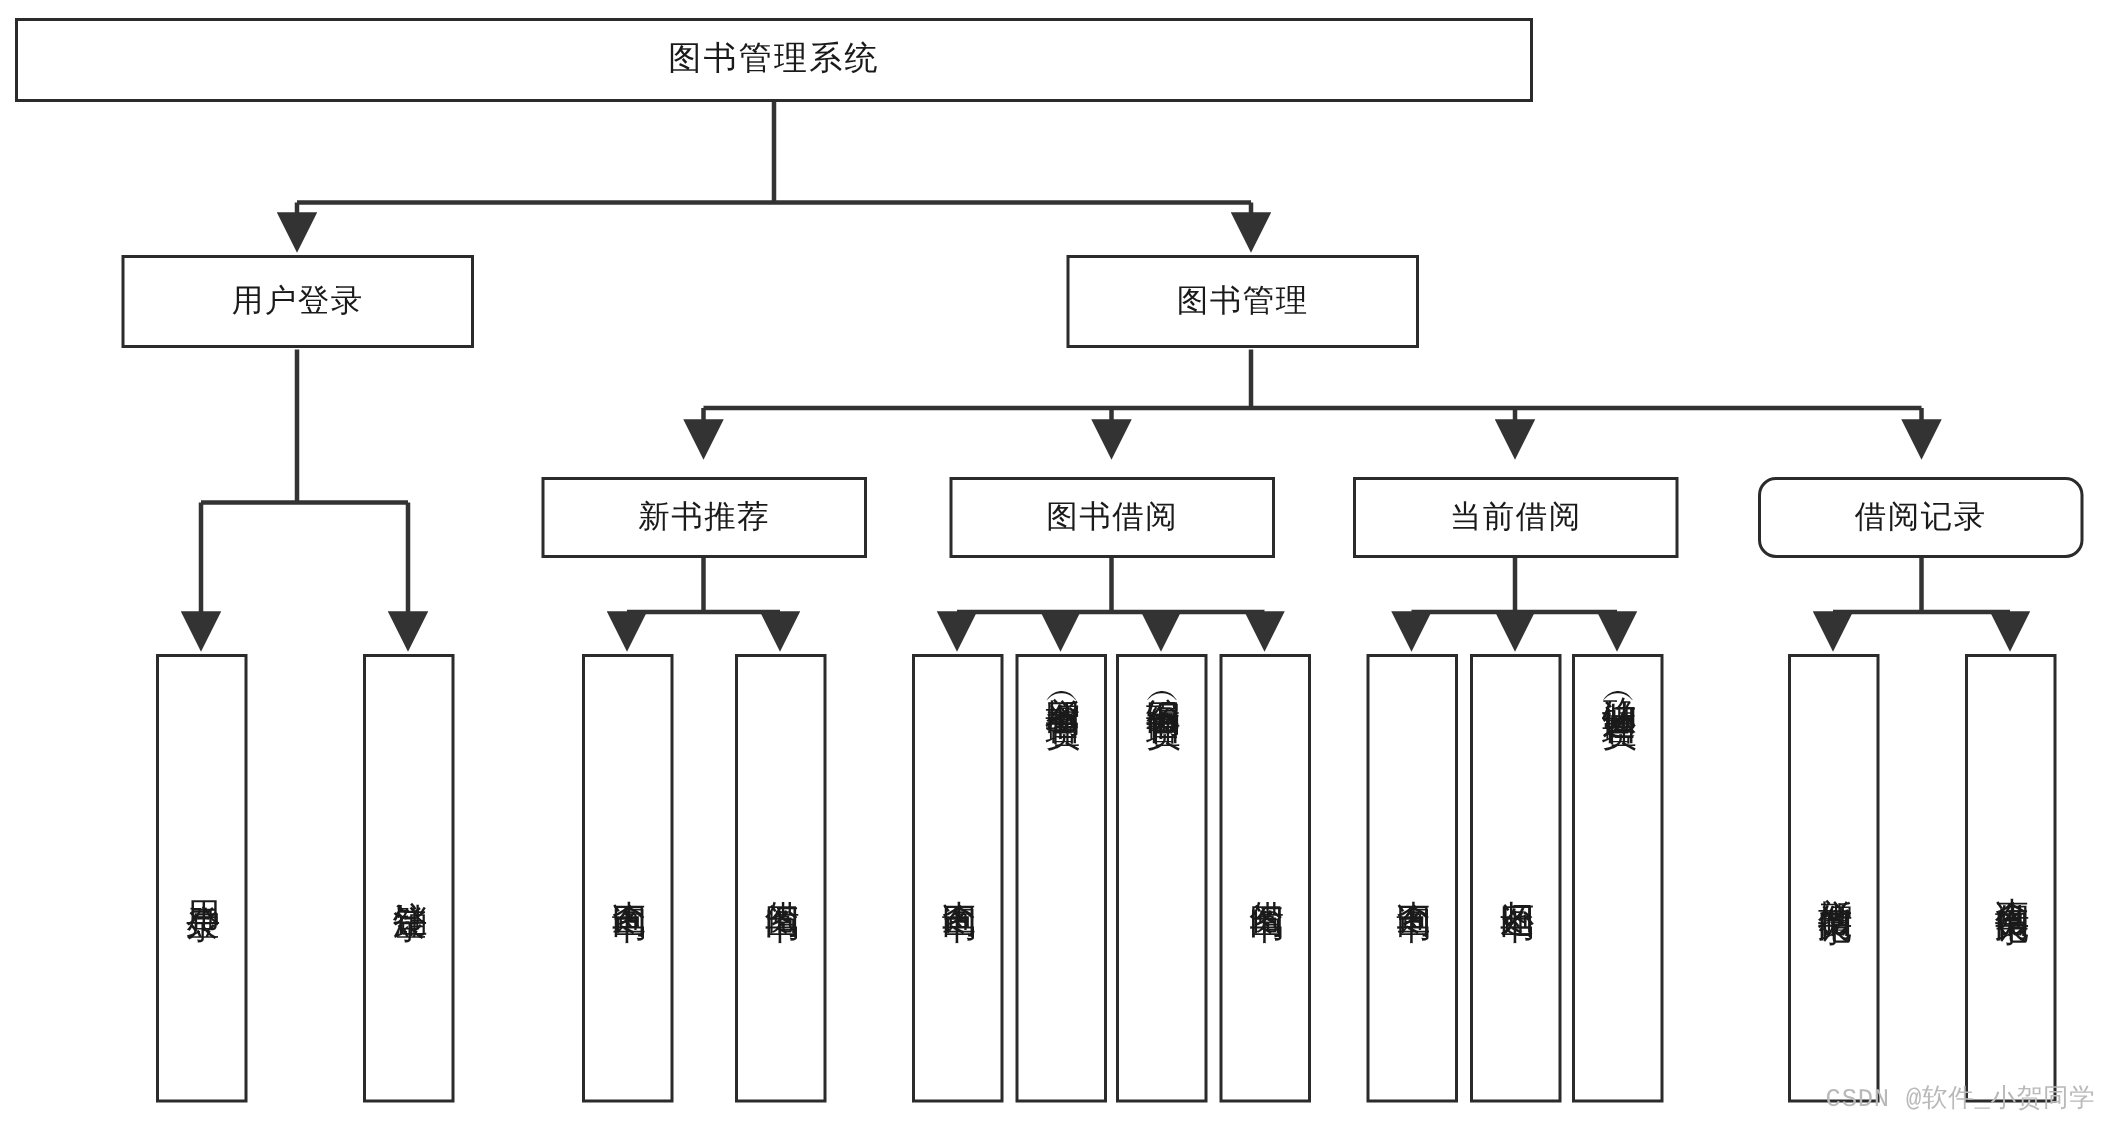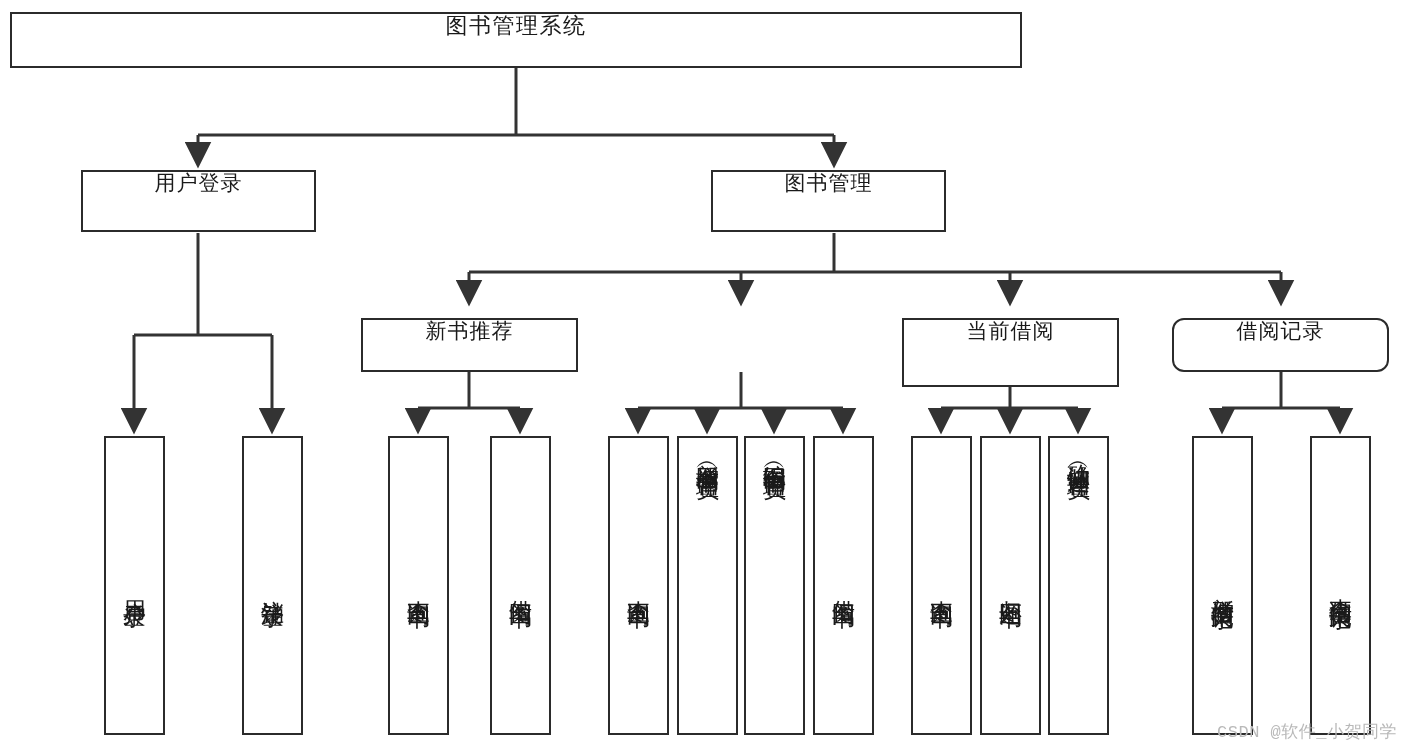--- a/index.html
+++ b/index.html
@@ -24,20 +24,21 @@
     top: 0;
     width: 1405px;
     height: 747px;
   }
   .node {
     position: absolute;
     box-sizing: border-box;
     background: #ffffff;
     border: 2px solid #2b2b2b;
     display: flex;
+    align-items: center;
     justify-content: center;
     color: #1a1a1a;
   }
   .node-label {
     display: block;
     text-align: center;
     line-height: 1.12;
     letter-spacing: 0.5px;
     color: #1a1a1a;
   }
@@ -143,21 +144,24 @@
   <div class="node horiz" style="left:81px; top:170px; width:235px; height:62px;">
     <span class="node-label">用户登录</span>
   </div>
   <div class="node horiz" style="left:361px; top:318px; width:217px; height:54px;">
     <span class="node-label">新书推荐</span>
   </div>
 
   <div class="node horiz" style="left:711px; top:170px; width:235px; height:62px;">
     <span class="node-label">图书管理</span>
   </div>
-  <div class="node horiz" style="left:902px; top:318px; width:217px; height:69px;">
+  <div class="node horiz" style="left:633px; top:318px; width:217px; height:54px;">
+    <span class="node-label">图书借阅</span>
+  </div>
+  <div class="node horiz" style="left:902px; top:318px; width:217px; height:54px;">
     <span class="node-label">当前借阅</span>
   </div>
   <div class="node horiz" style="left:1172px; top:318px; width:217px; height:54px;border-radius:12px;">
     <span class="node-label">借阅记录</span>
   </div>
 
   <div class="node leaf leaf-mid" style="left:104px; top:436px; width:61px; height:299px;">
     <span class="node-label">用户登录</span>
   </div>
   <div class="node leaf leaf-mid" style="left:242px; top:436px; width:61px; height:299px;">

